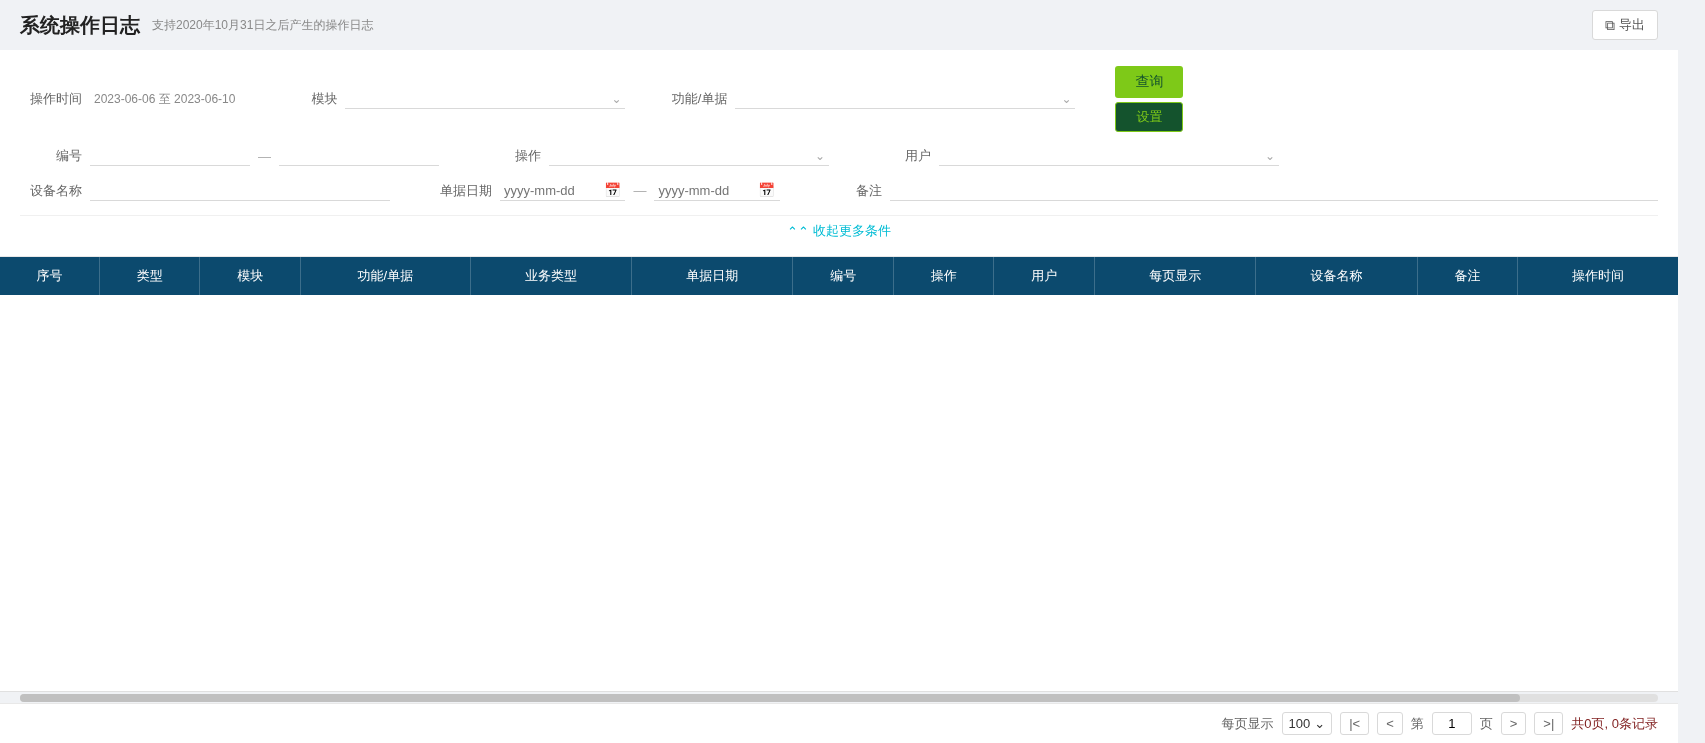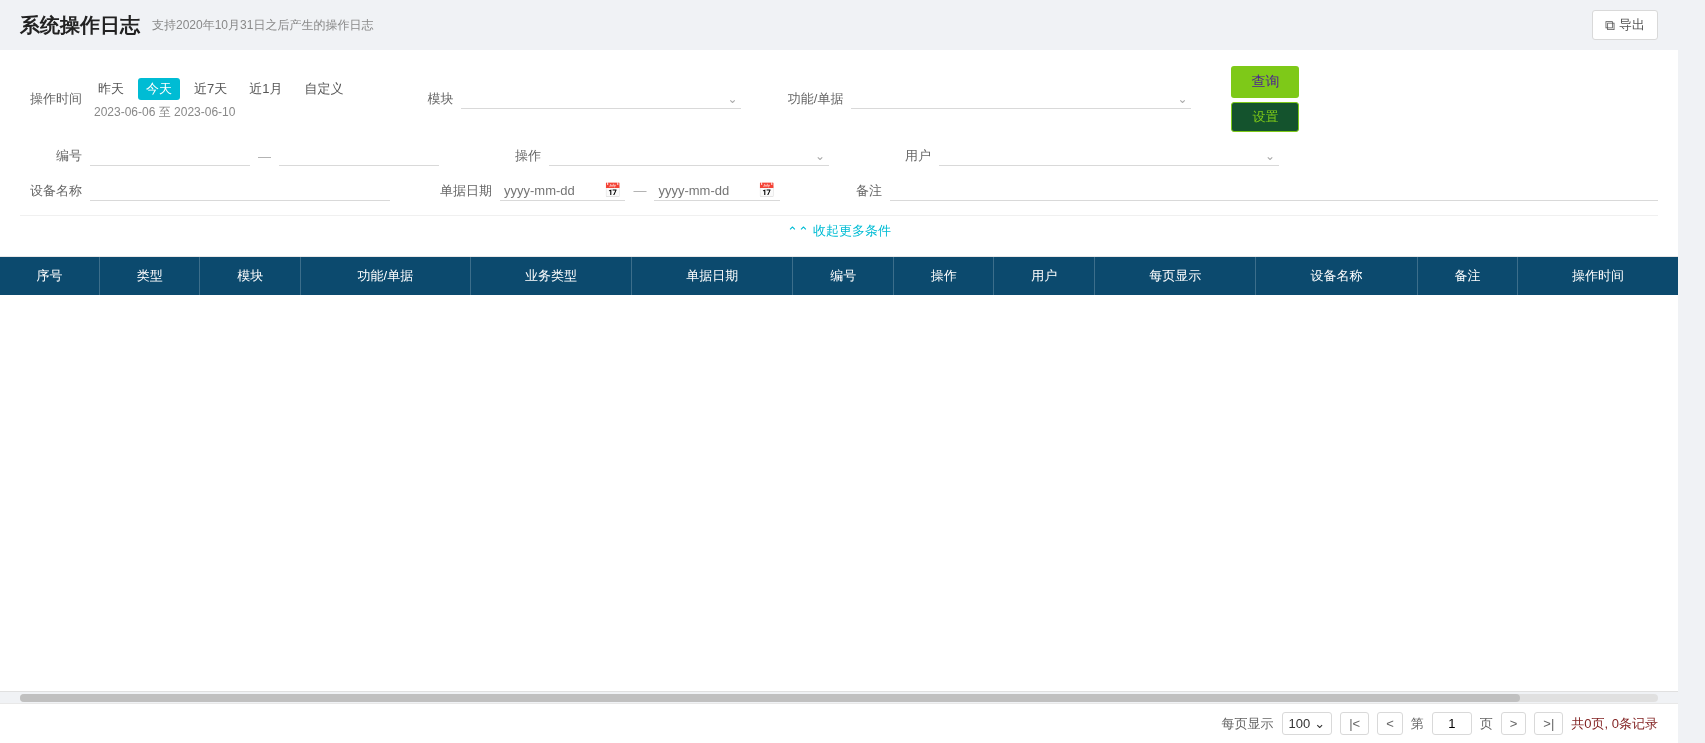--- a/index.html
+++ b/index.html
@@ -40,21 +40,21 @@
     .filter-select-large { min-width: 280px; }
     .filter-select-full { min-width: 340px; }
 
     
     .date-input-wrap { display: flex; align-items: center; border-bottom: 1px solid #d9d9d9; padding: 2px 4px; }
     .date-input-wrap input { border: none; outline: none; background: transparent; font-size: 13px; color: #4d7c0f; width: 100px; }
     .calendar-icon { color: #00bcd4; font-size: 14px; cursor: pointer; }
 
     
     .action-btns { display: flex; flex-direction: column; gap: 4px; margin-left: auto; }
-    .btn-query { background: #7ec918; color: #4c1d95; border: none; padding: 7px 4px; border-radius: 3px; cursor: pointer; font-size: 14px; font-weight: 500; }
+    .btn-query { background: #7ec918; color: #14532d; border: none; padding: 7px 4px; border-radius: 3px; cursor: pointer; font-size: 14px; font-weight: 500; }
     .btn-settings { background: #14532d; color: #7ec918; border: 1px solid #7ec918; padding: 5px 20px; border-radius: 3px; cursor: pointer; font-size: 13px; }
 
     
     .collapse-bar { display: flex; align-items: center; justify-content: center; padding: 6px 0; border-top: 1px solid #f0f0f0; background: #fff; cursor: pointer; }
     .collapse-bar span { color: #00bcd4; font-size: 13px; }
     .collapse-icon { color: #00bcd4; margin-right: 4px; font-size: 12px; }
 
     
     .table-section { flex: 1; background: #fff; margin-top: 0; }
     .data-table { width: 100%; border-collapse: collapse; }
@@ -94,27 +94,20 @@
     </button>
   </div>
 
   <div class="filter-area">
 
     <div class="filter-row">
 
       <div class="filter-col" style="flex: 0 0 auto; margin-right: 40px;">
         <span class="filter-label">操作时间</span>
         <div class="time-filter-group">
-          <div class="time-btns">
-            <button class="time-btn">昨天</button>
-            <button class="time-btn active">今天</button>
-            <button class="time-btn">近7天</button>
-            <button class="time-btn">近1月</button>
-            <button class="time-btn">自定义</button>
-          </div>
           <span class="time-range-text">2023-06-06 至 2023-06-10</span>
         </div>
       </div>
 
       <div class="filter-col" style="flex: 0 0 300px; margin-right: 40px;">
         <span class="filter-label">模块</span>
         <div class="filter-select-wrap filter-select-large">
           <input type="text" style="">
           <span class="chevron-icon">⌄</span>
         </div>

